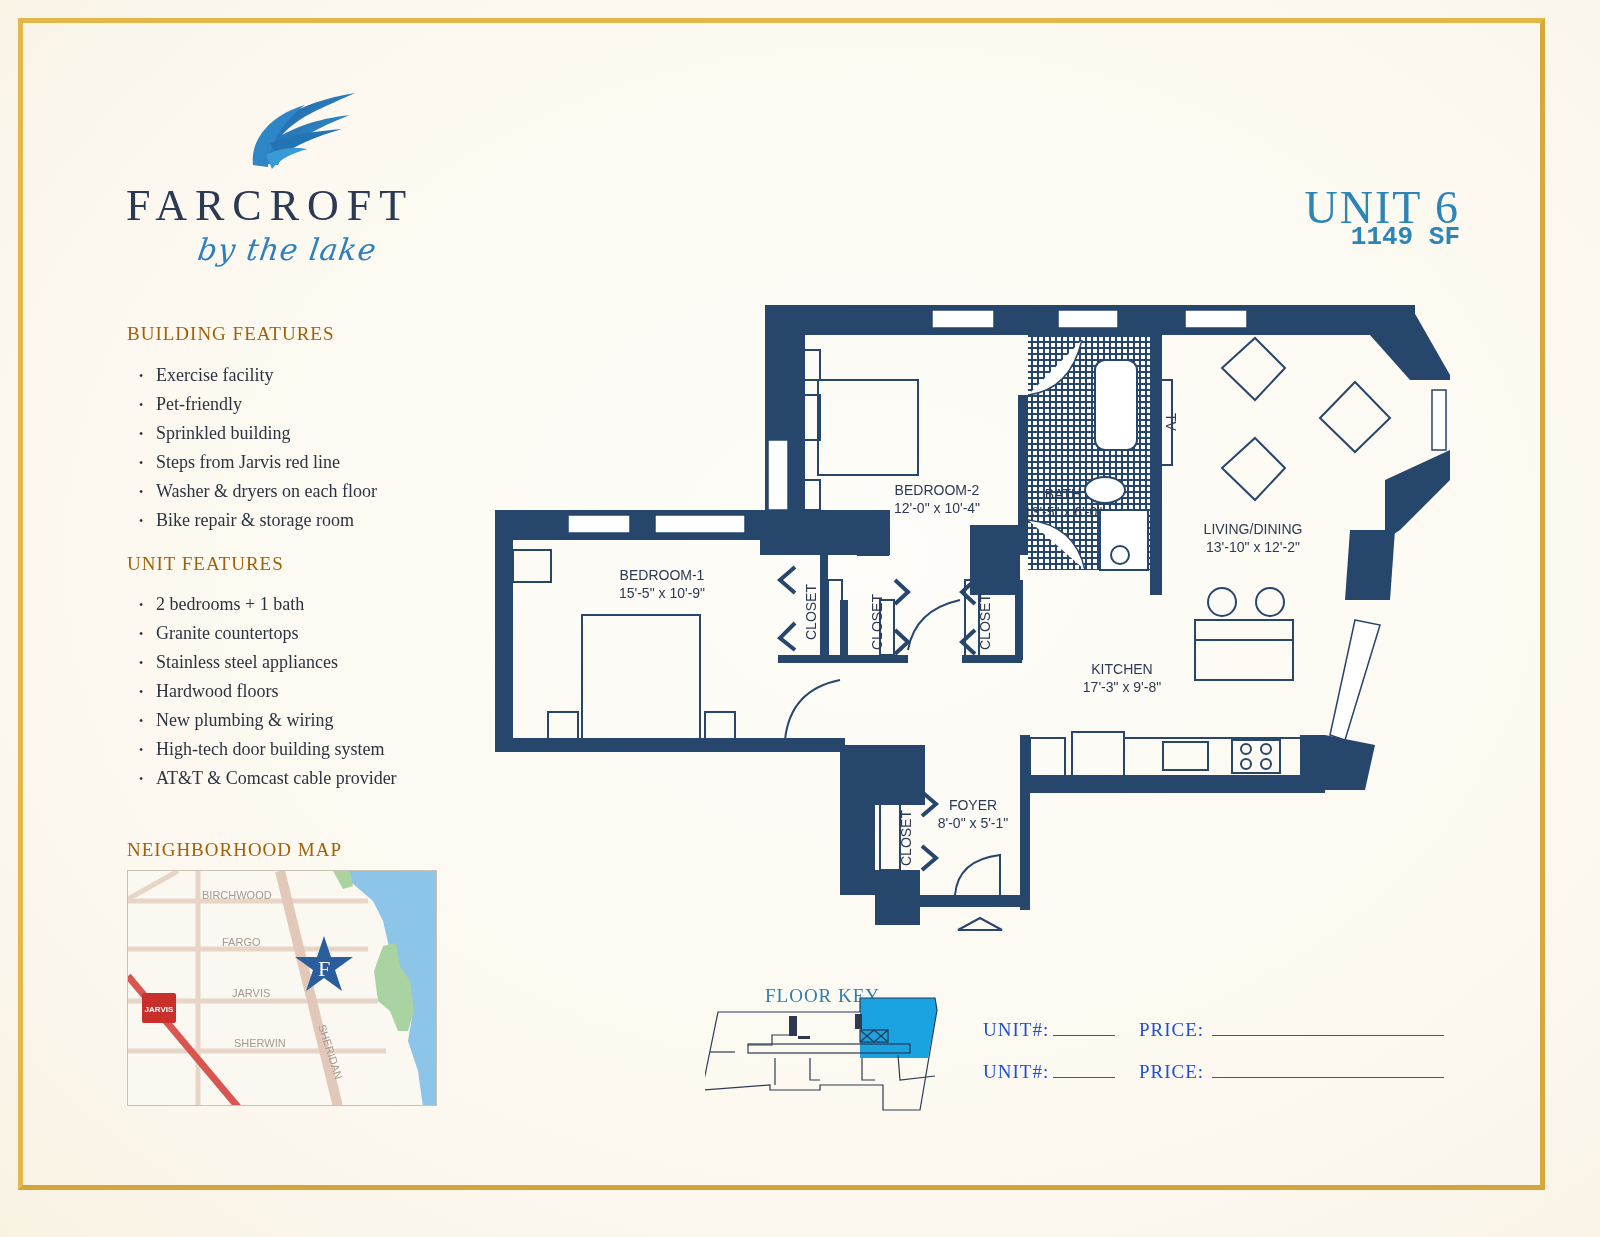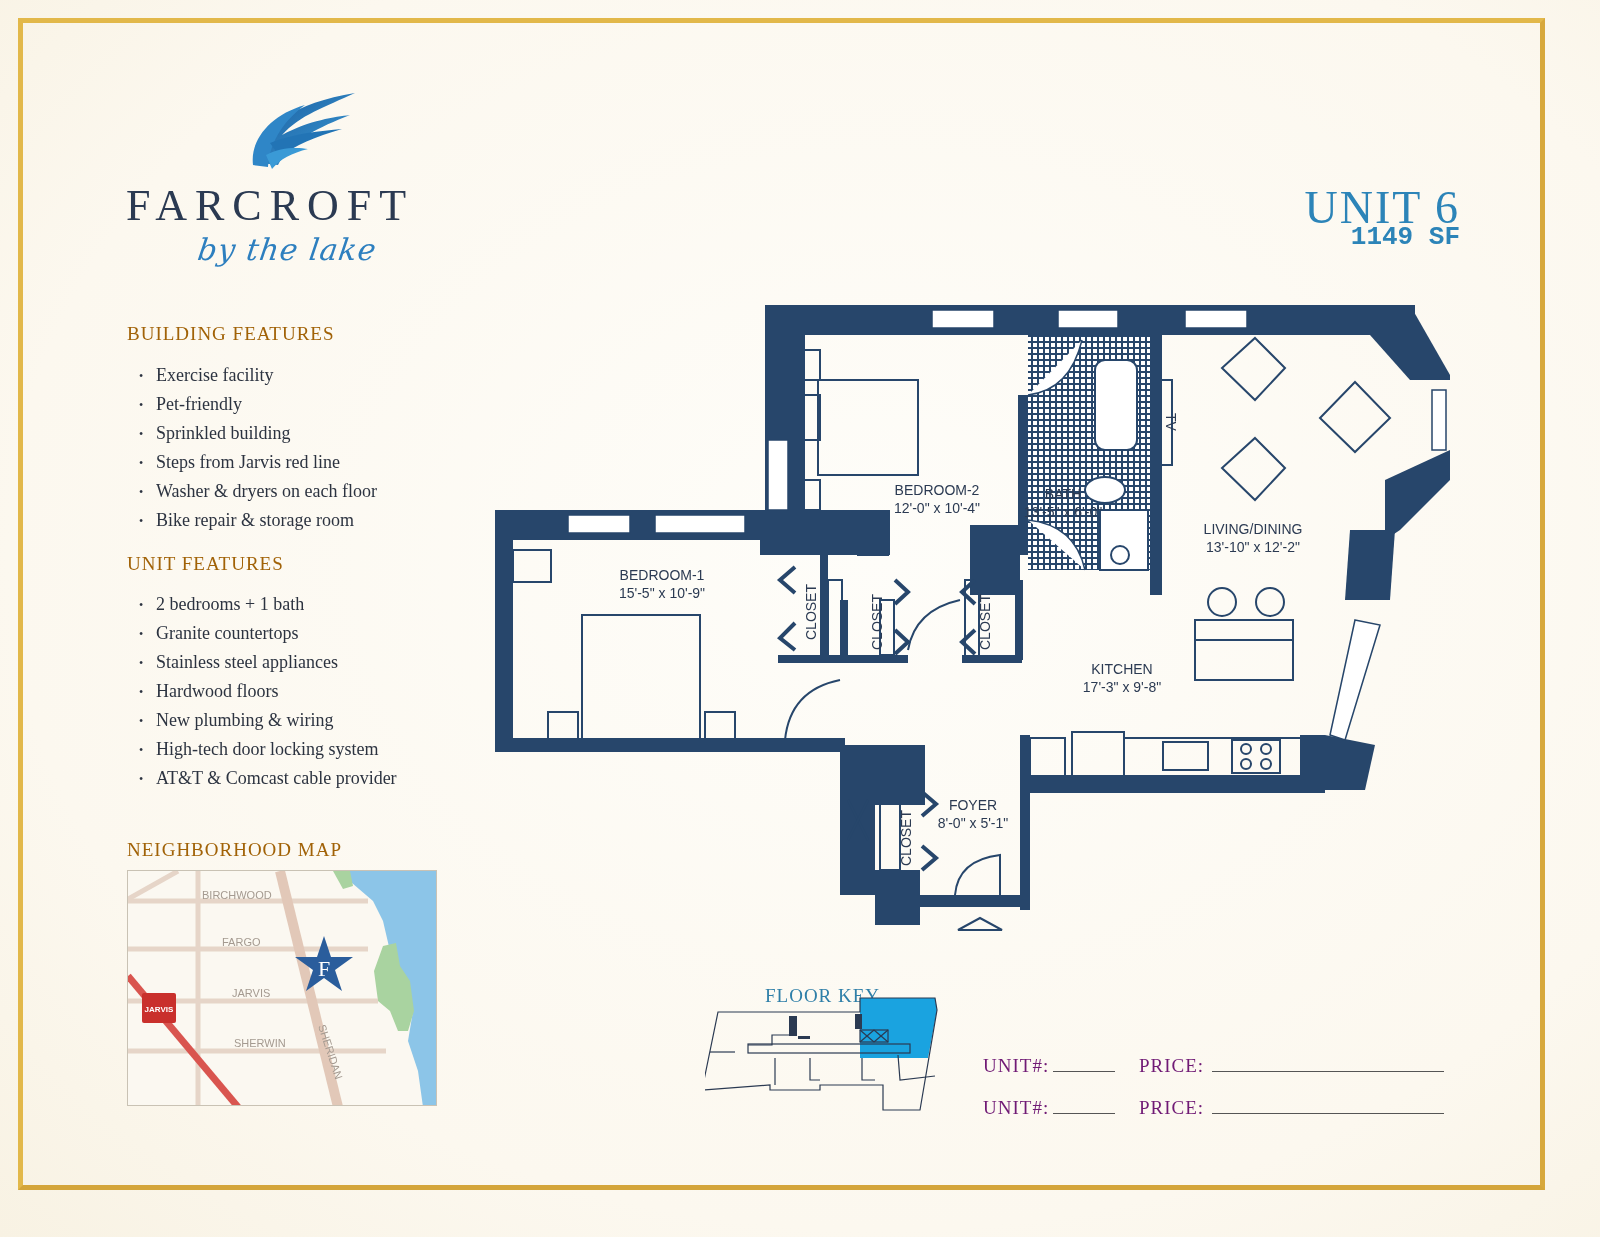--- a/index.html
+++ b/index.html
@@ -37,21 +37,21 @@
   ul.features {
     position:absolute; left:127px; margin:12px; padding:0; list-style:none;
     font-size:18px; color:#2c3340;
   }
   ul.features li { height:29px; line-height:29px; }
   ul.features li .b { display:inline-block; width:17px; font-size:12px; vertical-align:middle; }
   .map { position:absolute; left:127px; top:870px; width:310px; height:236px; border:1px solid #c9c2b4; box-sizing:border-box; background:#fbf8f1; overflow:hidden;}
   .plan { position:absolute; left:490px; top:300px; width:1000px; height:640px; }
   .floorkey-label { position:absolute; left:765px; top:985px; font-size:19px; color:#2f7fa8; letter-spacing:1px; }
   .floorkey { position:absolute; left:705px; top:995px; width:250px; height:130px; }
-  .form-row { position:absolute; font-size:19px; color:#701a75; letter-spacing:1px;margin-top:36px; }
+  .form-row { position:absolute; font-size:19px; color:#1d4ed8; letter-spacing:1px; }
   .line { display:inline-block; border-bottom:1px solid #555; vertical-align:baseline; }
   .room-label { font-family:"Liberation Sans", sans-serif; font-size:14px; fill:#2b3a52; }
 </style>
 </head>
 <body>
 
 <div class="frame"></div>
 
 <svg class="logo" viewBox="0 0 340 190">
   <defs>
@@ -81,21 +81,21 @@
   <li><span class="b">•</span><span>Bike repair &amp; storage room</span></li>
 </ul>
 
 <div class="section-head" style="top:553px">UNIT FEATURES</div>
 <ul class="features" style="top:578px">
   <li><span class="b">•</span><span>2 bedrooms + 1 bath</span></li>
   <li><span class="b">•</span><span>Granite countertops</span></li>
   <li><span class="b">•</span><span>Stainless steel appliances</span></li>
   <li><span class="b">•</span><span>Hardwood floors</span></li>
   <li><span class="b">•</span><span>New plumbing &amp; wiring</span></li>
-  <li><span class="b">•</span><span>High-tech door locking system</span></li>
+  <li><span class="b">•</span><span>High-tech door building system</span></li>
   <li><span class="b">•</span><span>AT&amp;T &amp; Comcast cable provider</span></li>
 </ul>
 
 <div class="section-head" style="top:839px">NEIGHBORHOOD MAP</div>
 <div class="map">
   <svg width="310" height="236" viewBox="0 0 310 236">
 
     <path d="M210 0 L310 0 L310 236 L295 236 L290 200 L280 170 L285 140 L270 110 L262 80 L255 50 L245 30 Z" fill="#8cc5e8"></path>
 
     <path d="M205 0 L222 0 L225 15 L215 18 Z" fill="#a9d3a0"></path>

